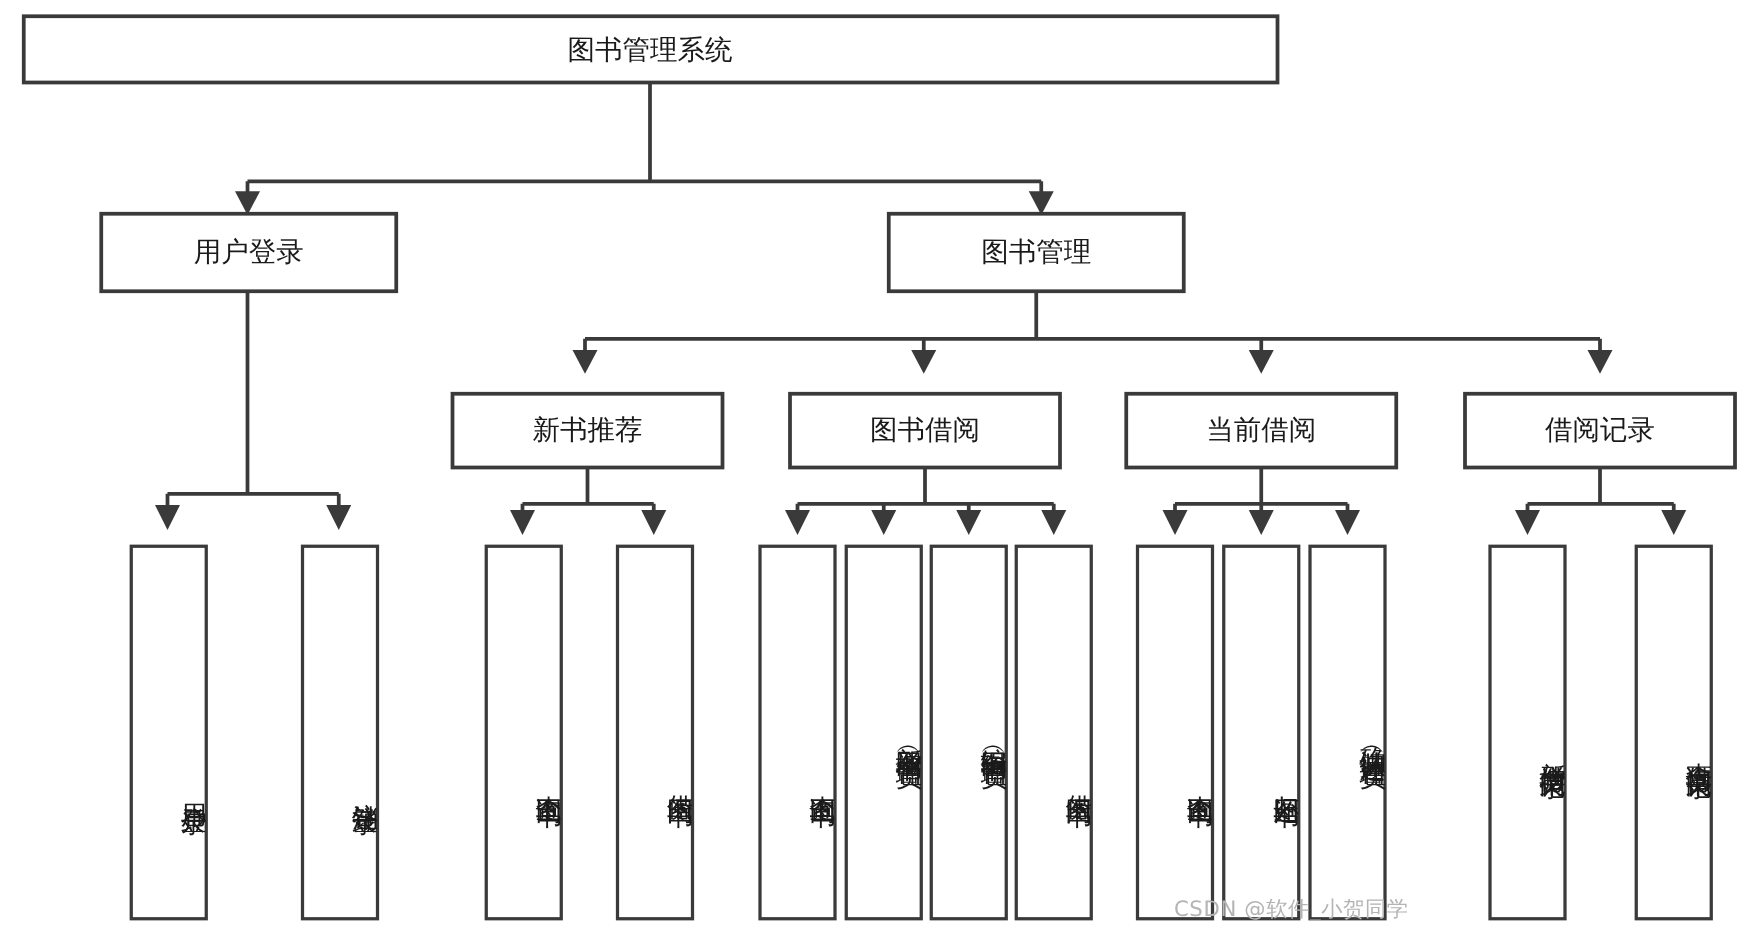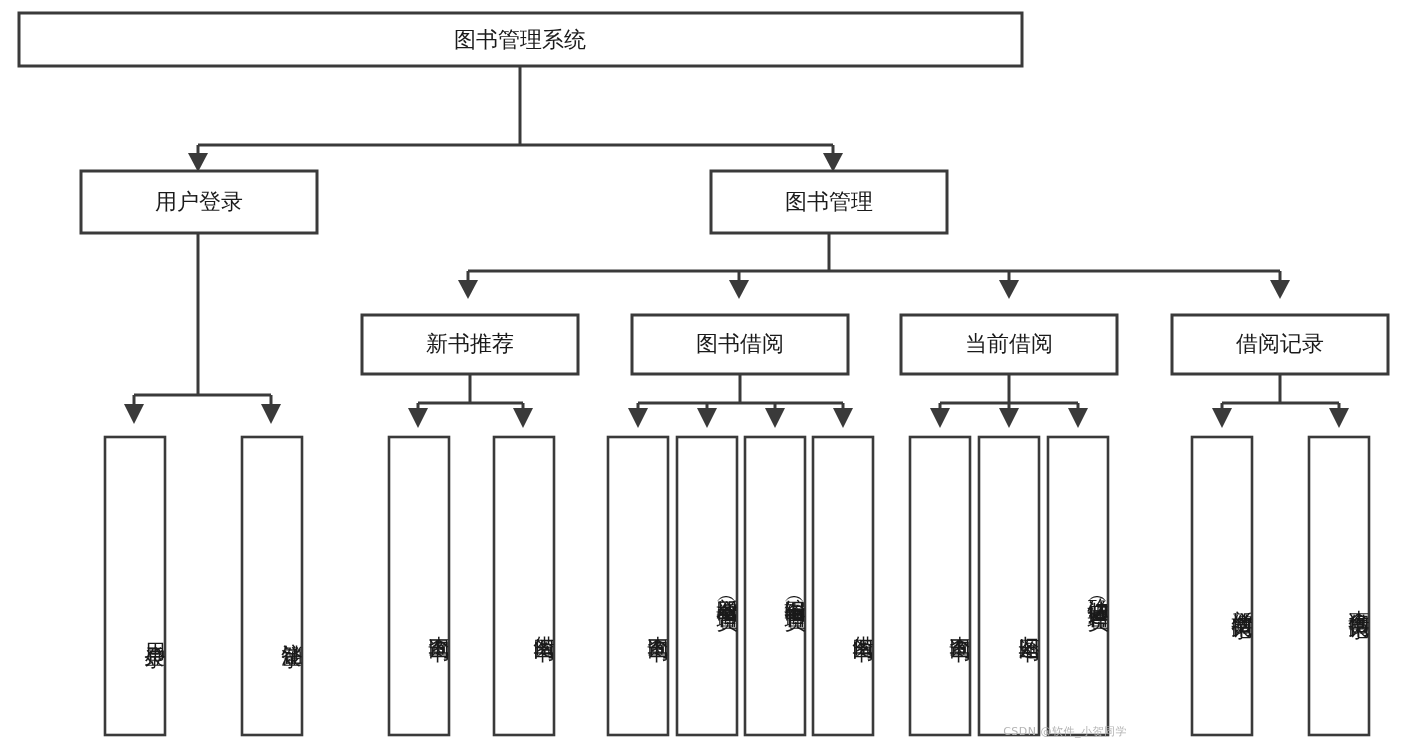--- a/index.html
+++ b/index.html
@@ -64,21 +64,21 @@
     letter-spacing: 2px;
     color: #1a1a1a;
     white-space: nowrap;
     pointer-events: none;
   }
   #watermark {
     position: absolute;
     right: 12px;
     bottom: 8px;
     font-family: "DejaVu Sans", "Liberation Sans", sans-serif;
-    font-size: 11px;
+    font-size: 17px;
     color: #b4b4b4;
     letter-spacing: 0.5px;
     user-select: none;
   }
 </style>
 </head>
 <body>
 
 <div id="diagram-root">
 

